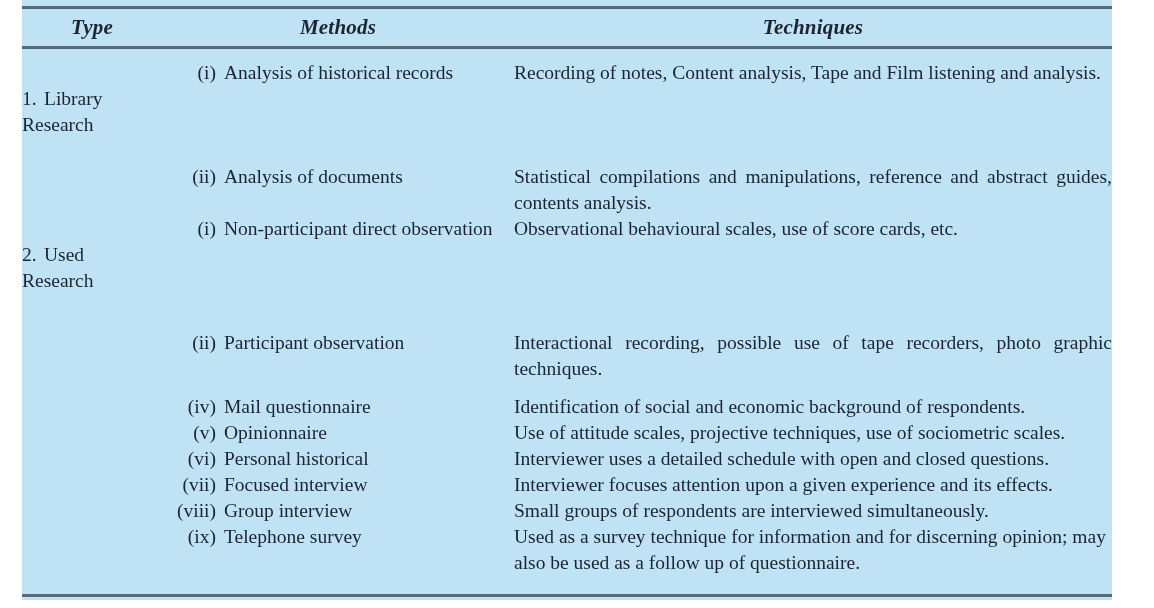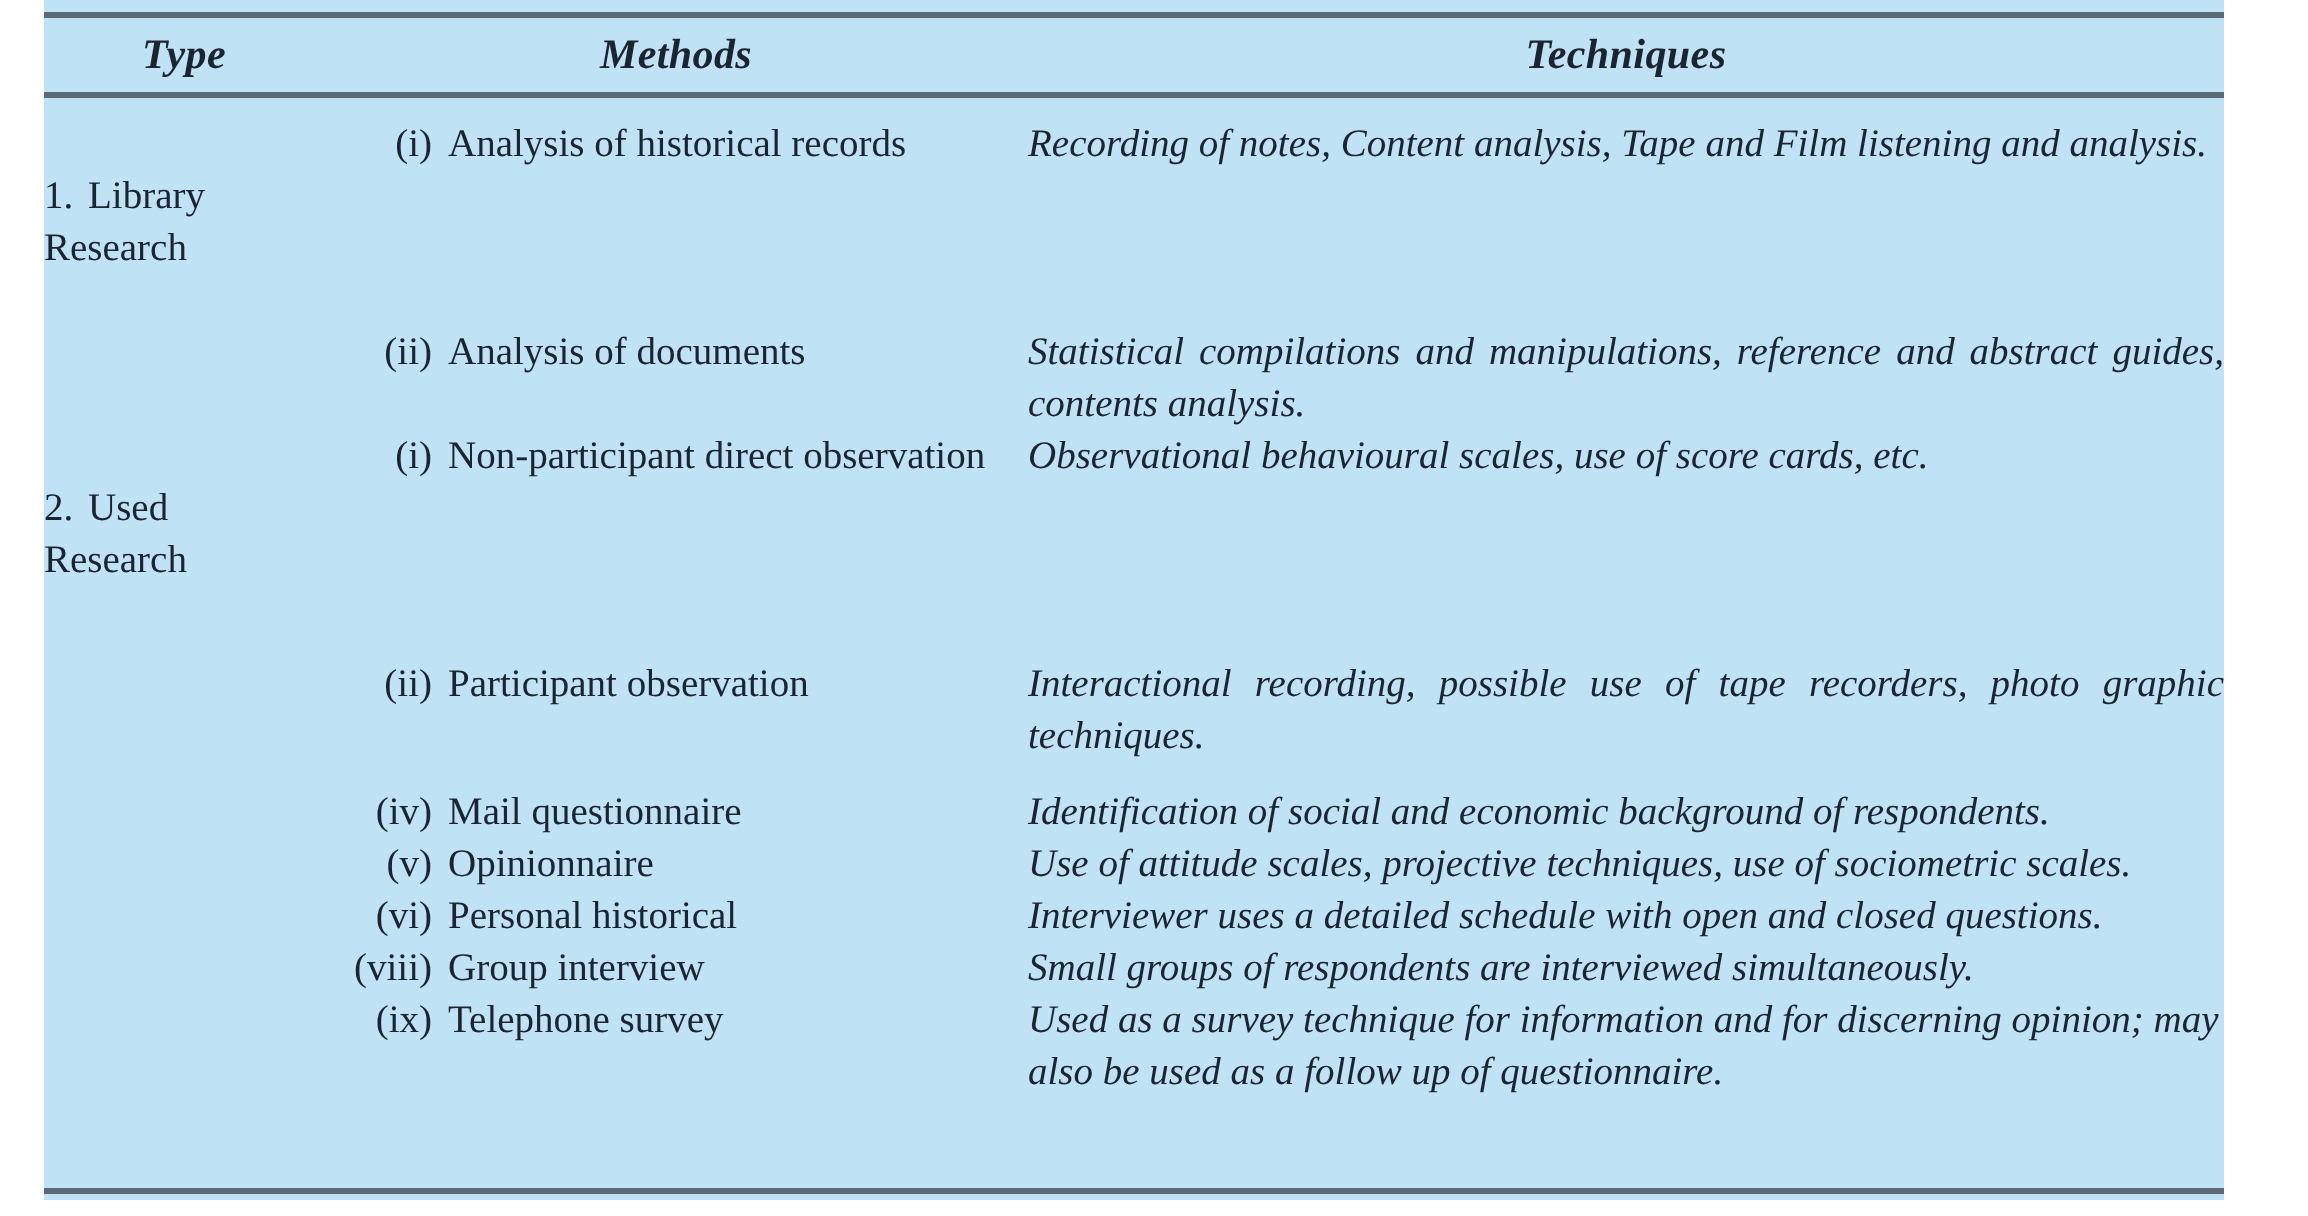--- a/index.html
+++ b/index.html
@@ -130,21 +130,20 @@
     display: inline-block;
     vertical-align: top;
     width: 272px;
   }
 
   .tech-cell {
     padding-left: 22px;
     padding-right: 4px;
     text-align: justify;
     text-justify: inter-word;
-    font-style: italic;
   }
   .tech-cell.nojust { text-align: left; }
 
   
   .gap-6  { height: 6px; }
   .gap-10 { height: 10px; }
   .gap-14 { height: 14px; }
 
   
   .watermark {
@@ -263,20 +262,27 @@
       </tr>
 
       <tr class="body-row">
         <td class="type-cell"></td>
         <td class="meth-cell">
           <span class="meth-rom">(vi)</span><span class="meth-txt">Personal  historical</span>
         </td>
         <td class="tech-cell nojust">Interviewer uses a detailed schedule with open and closed questions.</td>
       </tr>
 
+      <tr class="body-row">
+        <td class="type-cell"></td>
+        <td class="meth-cell">
+          <span class="meth-rom">(vii)</span><span class="meth-txt">Focused interview</span>
+        </td>
+        <td class="tech-cell nojust">Interviewer focuses attention upon a given experience and its effects.</td>
+      </tr>
 
       <tr class="body-row">
         <td class="type-cell"></td>
         <td class="meth-cell">
           <span class="meth-rom">(viii)</span><span class="meth-txt">Group interview</span>
         </td>
         <td class="tech-cell nojust">Small groups of respondents are interviewed simultaneously.</td>
       </tr>
 
       <tr class="body-row">

